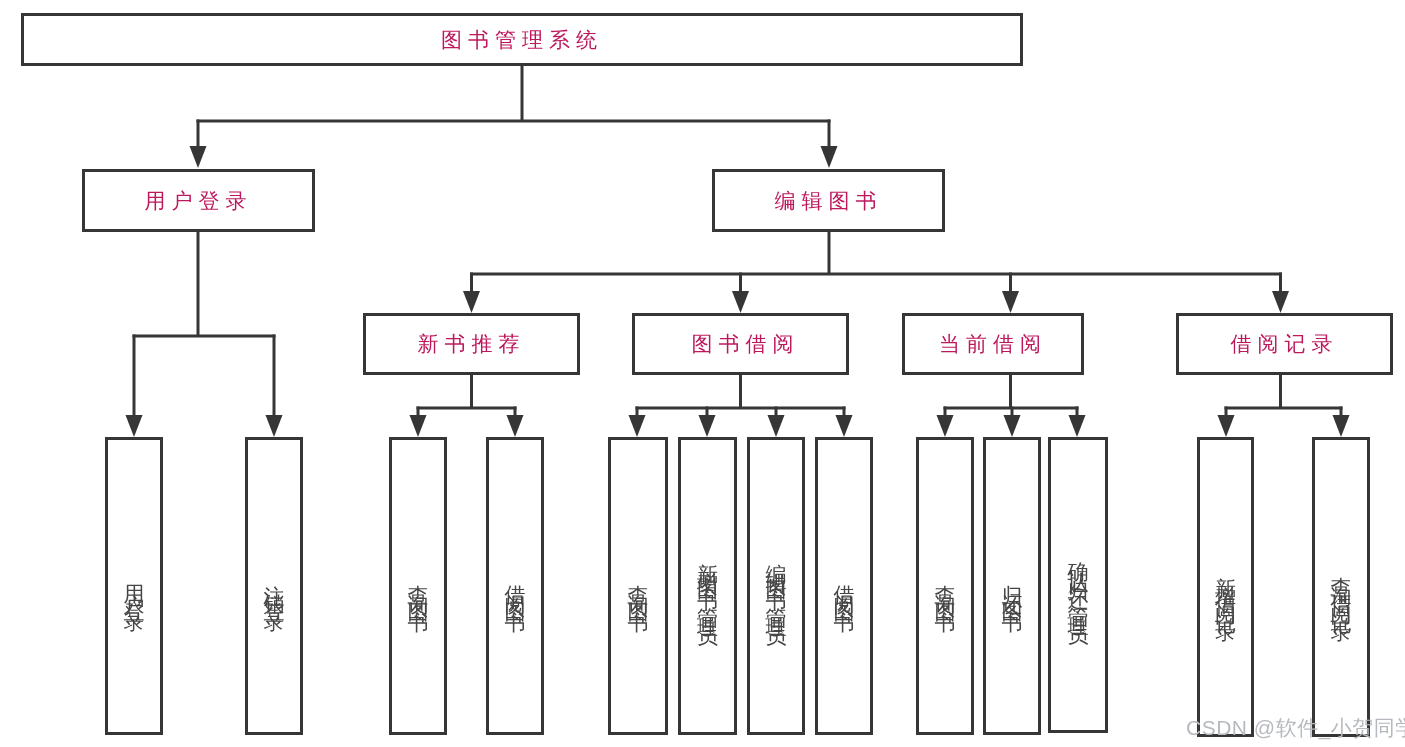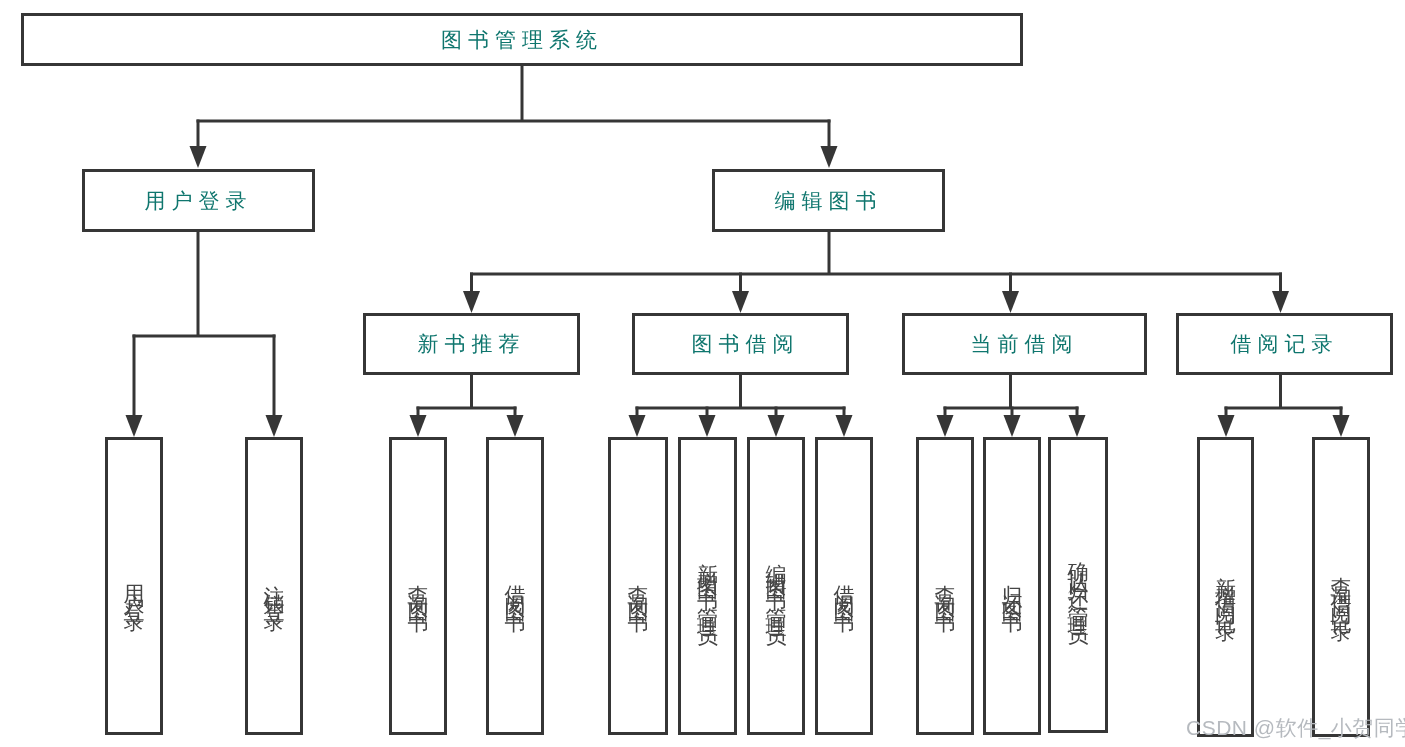--- a/index.html
+++ b/index.html
@@ -15,21 +15,21 @@
   #wires polygon{fill:#363636;stroke:none;}
   .box{
     position:absolute;
     box-sizing:border-box;
     border:3px solid #363636;
     background:#ffffff;
     display:flex;align-items:center;justify-content:center;
     z-index:1;
   }
   .hlabel{
-    color:#0f766e;
+    color:#be185d;
     font-size:21px;
     letter-spacing:6px;
     white-space:nowrap;
   }
   .vlabel{
     color:#454545;
     font-size:21px;
     writing-mode:vertical-rl;
     text-orientation:mixed;
     letter-spacing:9px;
@@ -129,21 +129,21 @@
   <div class="box" style="left:712px;top:169px;width:233px;height:63px;">
     <span class="hlabel">编辑图书</span>
   </div>
 
   <div class="box" style="left:363px;top:313px;width:217px;height:62px;">
     <span class="hlabel">新书推荐</span>
   </div>
   <div class="box" style="left:632px;top:313px;width:217px;height:62px;padding-left:10px;">
     <span class="hlabel">图书借阅</span>
   </div>
-  <div class="box" style="left:902px;top:313px;width:245px;height:62px;">
+  <div class="box" style="left:902px;top:313px;width:182px;height:62px;">
     <span class="hlabel">当前借阅</span>
   </div>
   <div class="box" style="left:1176px;top:313px;width:217px;height:62px;">
     <span class="hlabel">借阅记录</span>
   </div>
 
   <div class="box" style="left:105px;top:437px;width:58px;height:298px;">
     <span class="vlabel">用户登录</span>
   </div>
   <div class="box" style="left:245px;top:437px;width:58px;height:298px;">

